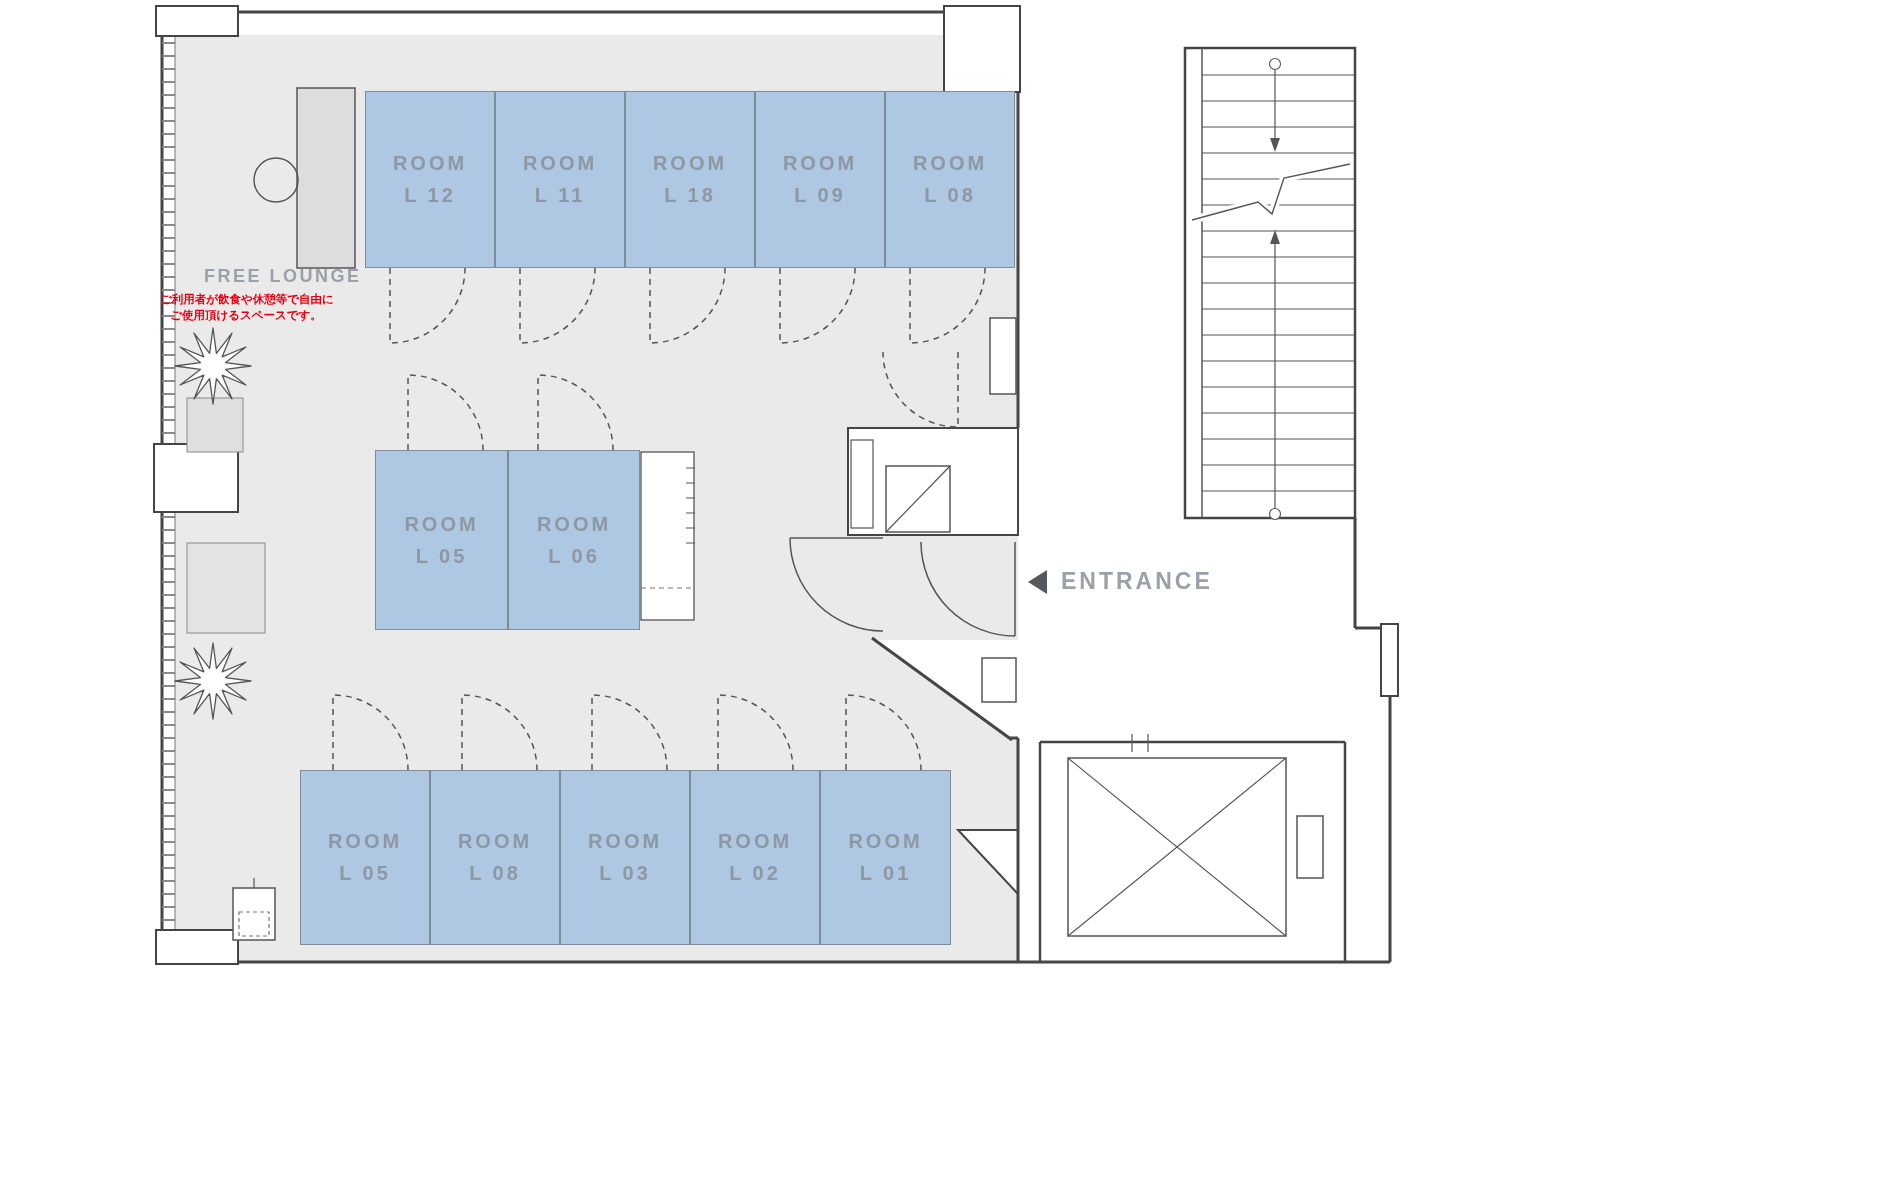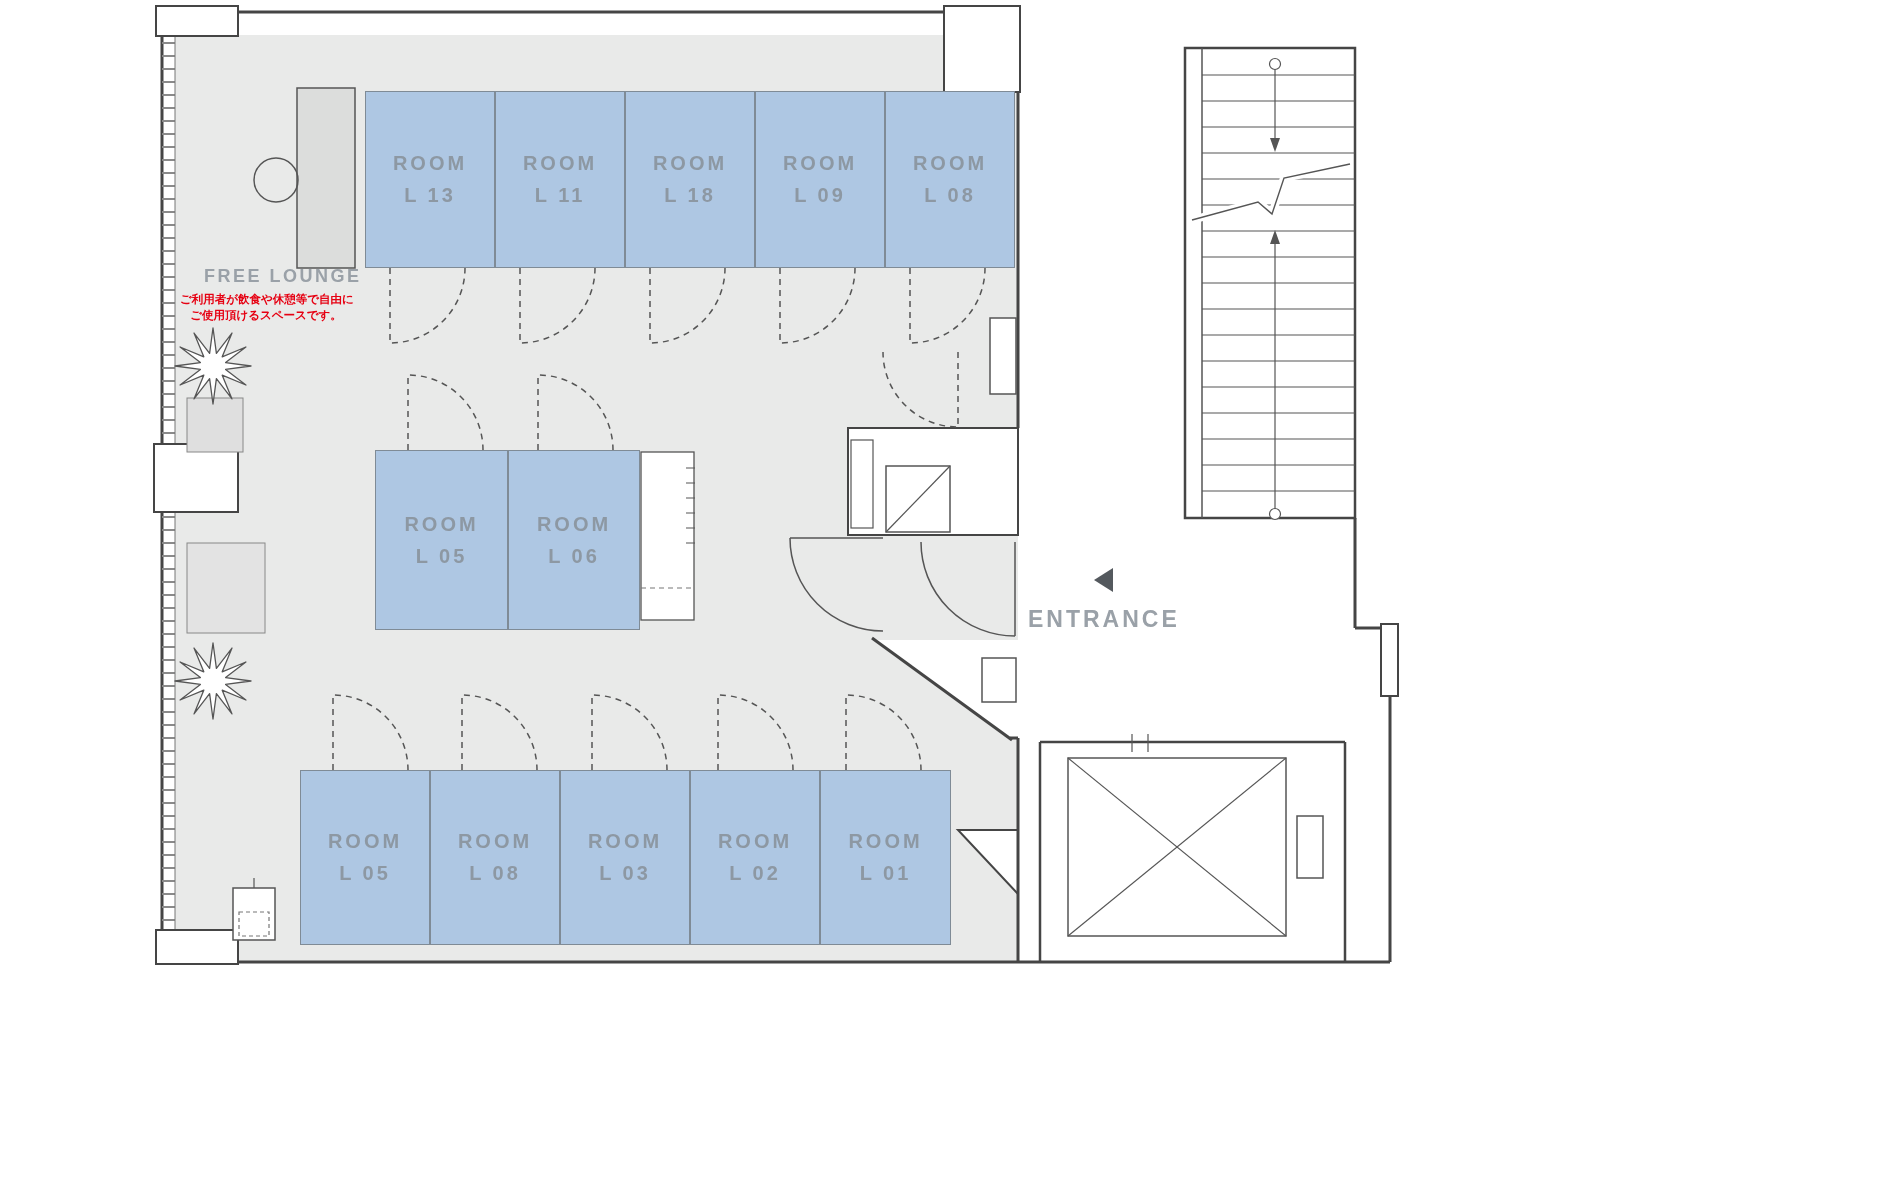--- a/index.html
+++ b/index.html
@@ -18,29 +18,29 @@
     font-weight:bold; font-size:20px; letter-spacing:3px;
     text-align:center; white-space:nowrap;
   }
 
   .lounge-label {
     position:absolute; left:196px; top:266px;
     color: var(--label-gray,#a7adb3);
     font-weight:bold; font-size:18px; letter-spacing:2.5px; white-space:nowrap;margin-left:8px;
   }
   .lounge-note {
-    position:absolute; left:180px; top:292px; width:172px;
+    position:absolute; left:160px; top:292px; width:172px;
     color: var(--note-red,#e60012);
     font-weight:bold; font-size:11.5px; line-height:1.35; text-align:center; white-space:nowrap;
   }
   .lounge-note div { white-space:nowrap; }
 
   .entrance {
     position:absolute; left:1028px; top:568px;
-    display:flex; align-items:center; gap:14px;flex-direction:column;
+    display:flex; align-items:center; gap:14px;
   }
   .entrance-arrow {
     width:0; height:0;
     border-top:12px solid transparent;
     border-bottom:12px solid transparent;
     border-right:19px solid #54595e;
   }
   .entrance-label {
     color: var(--label-gray,#98a0a8);
     font-weight:bold; font-size:23px; letter-spacing:3px; white-space:nowrap;
@@ -164,21 +164,21 @@
       <line x1="1148" y1="734" x2="1148" y2="752" stroke="#555" stroke-width="1.2"></line>
       <rect x="1068" y="758" width="218" height="178" fill="#ffffff" stroke="#555" stroke-width="1.5"></rect>
       <line x1="1068" y1="758" x2="1286" y2="936" stroke="#555" stroke-width="1.1"></line>
       <line x1="1068" y1="936" x2="1286" y2="758" stroke="#555" stroke-width="1.1"></line>
       <rect x="1297" y="816" width="26" height="62" fill="#ffffff" stroke="#555" stroke-width="1.5"></rect>
     </g>
   </svg>
 
   <div class="room" style="left:365px;top:91px;width:130px;height:177px">
     <span>ROOM</span>
-    <span>L 13</span>
+    <span>L 12</span>
   </div>
   <div class="room" style="left:495px;top:91px;width:130px;height:177px">
     <span>ROOM</span>
     <span>L 11</span>
   </div>
   <div class="room" style="left:625px;top:91px;width:130px;height:177px">
     <span>ROOM</span>
     <span>L 18</span>
   </div>
   <div class="room" style="left:755px;top:91px;width:130px;height:177px">

